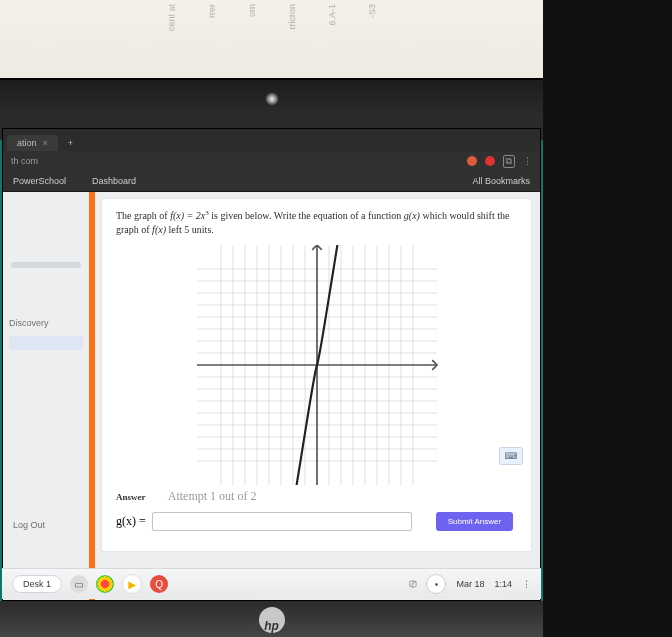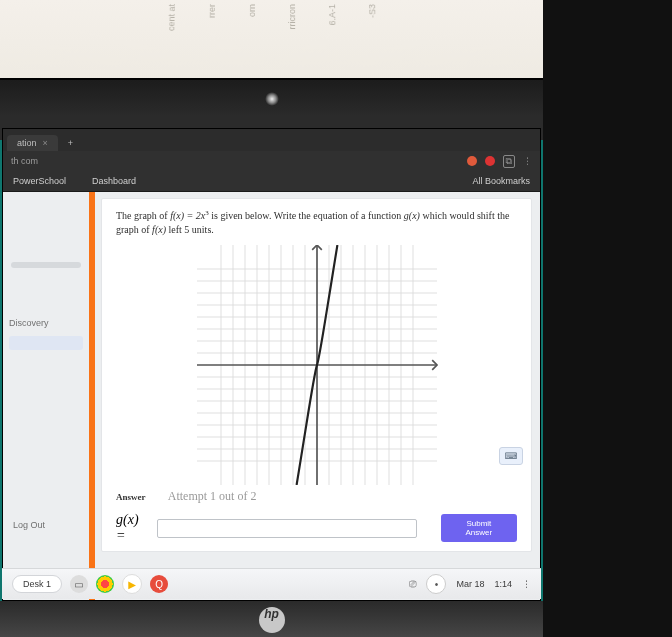--- a/index.html
+++ b/index.html
@@ -8,21 +8,21 @@
   
   .paper{position:absolute;top:0;left:0;right:0;height:110px;background:linear-gradient(#f4f0ea,#ece8df);transform:perspective(500px) rotateX(7deg);transform-origin:top;display:flex;gap:30px;justify-content:center;align-items:flex-start;padding-top:4px;color:#8a867a;font-size:9px;overflow:hidden}
   .paper .col{writing-mode:vertical-rl;transform:rotate(180deg);opacity:.6}
 
   
   .bezel-top{position:absolute;top:78px;left:0;right:0;height:60px;background:linear-gradient(#1c1c1c,#2b2b2b 60%,#2b2b2b);border-top:2px solid #000}
   .camera{position:absolute;top:92px;left:50%;transform:translateX(-50%);width:14px;height:14px;border-radius:50%;background:radial-gradient(#eee,#888 40%,#222 70%)}
 
   
   .chin{position:absolute;left:0;right:0;bottom:0;height:36px;background:linear-gradient(#2a2a2a,#464646)}
-  .hp{position:absolute;bottom:4px;left:50%;transform:translateX(-50%);width:26px;height:26px;border-radius:50%;background:#c8c8c8;display:flex;align-items:flex-start;justify-content:center;font-style:italic;font-weight:bold;color:#333;font-size:12px}
+  .hp{position:absolute;bottom:4px;left:50%;transform:translateX(-50%);width:26px;height:26px;border-radius:50%;background:#c8c8c8;display:flex;align-items:flex-end;justify-content:center;font-style:italic;font-weight:bold;color:#333;font-size:12px}
 
   
   .screen{position:absolute;top:128px;left:2px;right:2px;bottom:36px;background:#292929;display:flex;flex-direction:column;border:1px solid #000}
 
   
   .tabrow{height:22px;background:#2c2c2c;display:flex;align-items:flex-end;padding-left:4px;font-size:9px;color:#bdbdbd}
   .tab{background:#3a3a3a;padding:3px 10px;border-radius:4px 4px 0 0;display:flex;align-items:center;gap:6px}
   .tab .x{opacity:.6}
   .newtab{margin-left:4px;color:#bdbdbd;padding:3px 6px}
   .addrrow{height:20px;background:#303030;display:flex;align-items:center;padding:0 8px;font-size:9px;color:#9c9c9c;justify-content:space-between}
@@ -43,21 +43,21 @@
   .prompt{font-family:Georgia,'Times New Roman',serif;font-size:10px;color:#2e2e2e;line-height:1.4}
   .prompt i{font-style:italic}
   .sup{font-size:7px;vertical-align:super}
 
   .graph{width:260px;height:240px;margin:8px auto 4px;position:relative}
   .graph svg{width:100%;height:100%}
 
   .ans-head{font-family:Georgia,serif;font-size:9px;color:#333;margin-top:4px}
   .ans-head .att{color:#9a9a9a;font-size:12px;margin-left:20px}
   .ans-row{display:flex;align-items:center;gap:6px;margin-top:8px}
-  .gx{font-family:Georgia,serif;font-size:14px;font-style:italic}
+  .gx{font-family:Georgia,serif;font-size:12px;}
   .txt{flex:0 0 250px;height:17px;border:1px solid #bfc3c8;border-radius:2px;font-size:10px;padding:0 4px}
   .submit{margin-left:18px;background:#6e63f0;color:#fff;border:none;font-size:8px;padding:5px 12px;border-radius:3px}
 
   .kbd{position:absolute;right:8px;top:calc(100% - 86px);transform:translateY(-100%);width:22px;height:16px;background:#e9f0fb;border:1px solid #c9d3e3;border-radius:3px;display:flex;align-items:center;justify-content:center;font-size:9px;color:#567}
 
   
   .shelf{position:absolute;left:2px;right:2px;bottom:38px;height:30px;background:linear-gradient(#f5f6f8,#e8e9eb);display:flex;align-items:center;justify-content:space-between;padding:0 10px;font-size:9px;color:#3a3a3a;border-top:1px solid #d6d8da}
   .shelf-left{display:flex;align-items:center;gap:8px}
   .shelf-right{display:flex;align-items:center;gap:10px}
   .deskchip{background:#fff;border:1px solid #d3d5d9;border-radius:12px;padding:3px 10px;font-size:9px}

